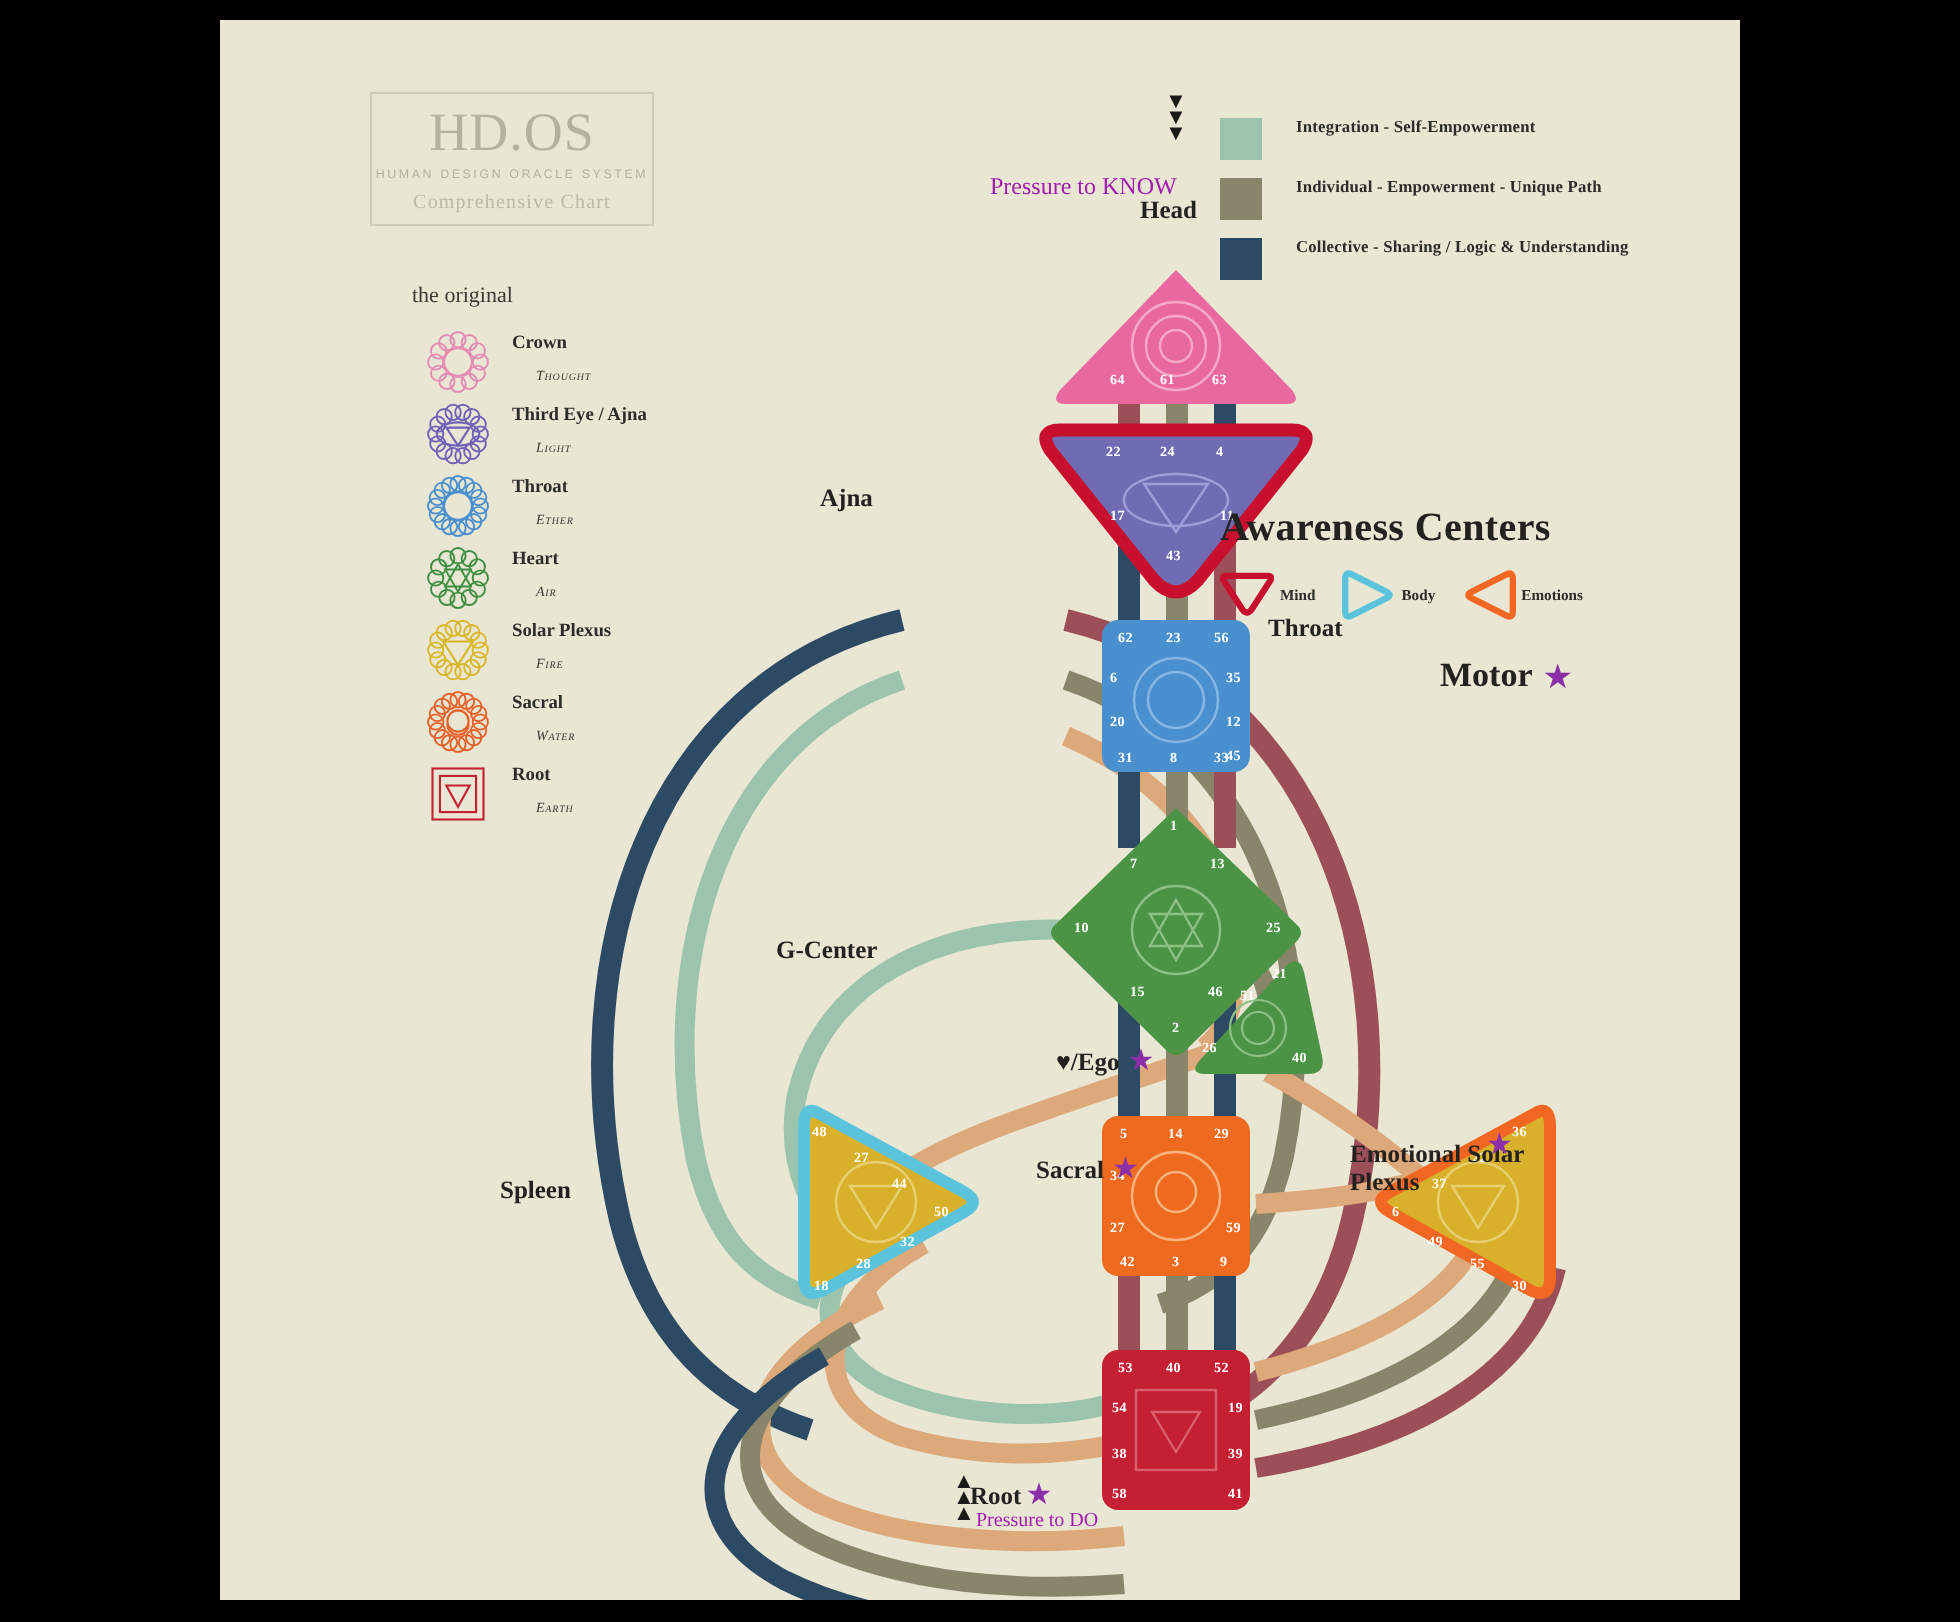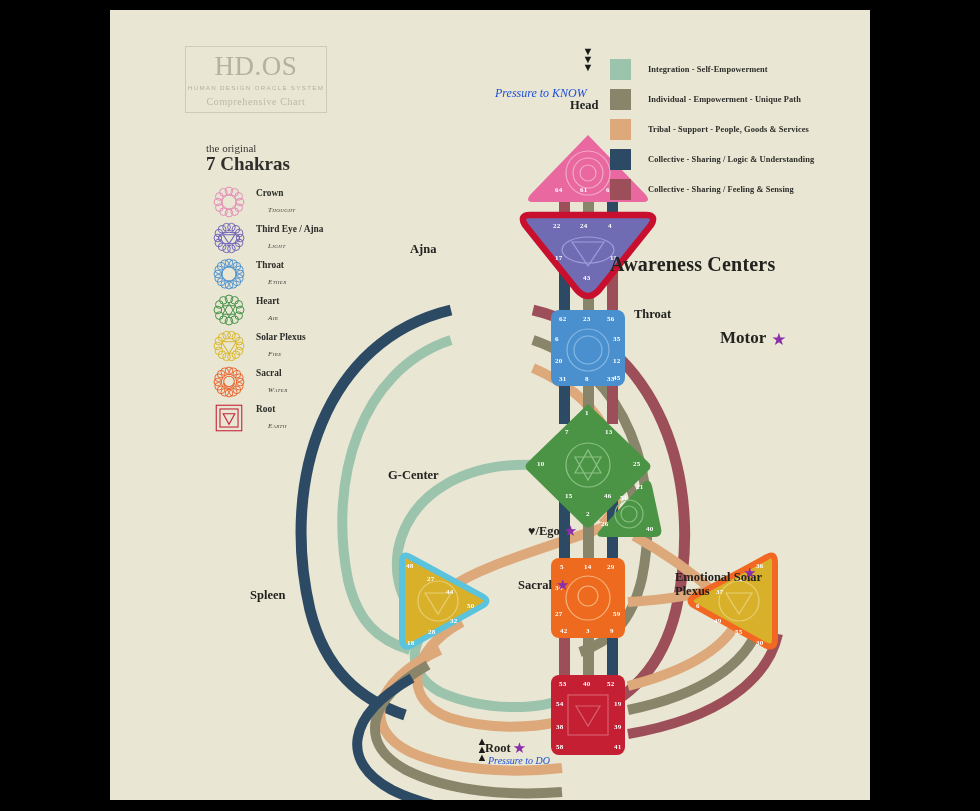--- a/index.html
+++ b/index.html
@@ -18,35 +18,35 @@
   #chakhead .sm{font-size:11px;color:#3a3a35;font-style:normal;}
   #chakhead .bg{font-size:19px;font-weight:bold;color:#2f2f2b;margin-top:-1px;}
   .chakrow{display:flex;align-items:center;height:36px;}
   .chakrow .sym{width:46px;height:36px;display:flex;align-items:center;justify-content:center;}
   .chakrow .txt{margin-left:4px;}
   .chakrow .nm{font-size:9.4px;font-weight:bold;color:#2c2c28;line-height:1.15;}
   .chakrow .el{font-size:7px;font-variant:small-caps;letter-spacing:.4px;color:#3a3a35;margin-left:12px;font-style:italic;}
   
   #circ{left:500px;top:40px;width:250px;}
   .h2{font-size:20px;font-weight:bold;color:#22221f;letter-spacing:.2px;}
-  .legrow{display:flex;align-items:center;margin-top:9px;}
+  .legrow{display:flex;align-items:flex-start;margin-top:9px;}
   .sw{width:21px;height:21px;flex:none;}
   .legrow .lbl{font-size:8.4px;font-weight:bold;color:#2c2c28;margin-left:17px;letter-spacing:.1px;}
   #aware{left:500px;top:243px;width:260px;}
   .awrow{display:flex;align-items:center;margin-top:8px;}
   .awitem{display:flex;align-items:center;margin-right:13px;}
   .awitem .al{font-size:7.6px;color:#2c2c28;margin-left:3px;font-weight:bold;}
-  #motor{left:610px;top:318px;display:flex;align-items:flex-end;font-family:Liberation Serif, serif;}
+  #motor{left:610px;top:318px;display:flex;align-items:center;font-family:Liberation Serif, serif;}
   #motor .mt{font-size:17px;font-weight:bold;color:#22221f;}
   
   #graph{left:0;top:0;width:760px;height:790px;}
   .gate{position:absolute;font-size:7px;color:#fff;font-weight:bold;font-family:"Liberation Serif",serif;
         letter-spacing:.2px;}
   .clabel{position:absolute;font-size:12.5px;font-weight:bold;color:#22221f;white-space:nowrap;}
-  .cap{position:absolute;font-style:italic;font-size:12px;color:#1d4ed8;white-space:nowrap;}
+  .cap{position:absolute;font-size:12px;color:#a21caf;white-space:nowrap;}
   .star{color:#8b2fa8;font-size:15px;line-height:1;}
 </style>
 </head>
 <body>
 
 <div id="page">
  <div id="board">
 
   <svg id="graph" class="abs" viewBox="0 0 760 790">
     <defs>
@@ -281,21 +281,20 @@
   <div class="cap" style="left:378px;top:745px;font-size:10px">Pressure to DO</div>
 
   <div id="logo" class="abs">
     <div class="t1">HD.OS</div>
     <div class="t2">HUMAN DESIGN ORACLE SYSTEM</div>
     <div class="t3">Comprehensive Chart</div>
   </div>
 
   <div id="chakhead" class="abs">
     <div class="sm">the original</div>
-    <div class="bg">7 Chakras</div>
     <div style="margin-top:9px" id="chaklist">
           <div class="chakrow">
             <span class="sym">
               <svg width="34" height="34" viewBox="0 0 32 32">
                 <circle cx="26.5" cy="16.0" r="3.6" fill="none" stroke="#e48bb4" stroke-width="0.9"></circle>
                 <circle cx="25.1" cy="21.3" r="3.6" fill="none" stroke="#e48bb4" stroke-width="0.9"></circle>
                 <circle cx="21.3" cy="25.1" r="3.6" fill="none" stroke="#e48bb4" stroke-width="0.9"></circle>
                 <circle cx="16.0" cy="26.5" r="3.6" fill="none" stroke="#e48bb4" stroke-width="0.9"></circle>
                 <circle cx="10.8" cy="25.1" r="3.6" fill="none" stroke="#e48bb4" stroke-width="0.9"></circle>
                 <circle cx="6.9" cy="21.3" r="3.6" fill="none" stroke="#e48bb4" stroke-width="0.9"></circle>
@@ -441,36 +440,54 @@
     <div style="margin-top:7px" id="circlist">
           <div class="legrow">
             <span class="sw" style="background:#9cc4ad"></span>
             <span class="lbl">Integration - Self-Empowerment</span>
           </div>
           <div class="legrow">
             <span class="sw" style="background:#89856a"></span>
             <span class="lbl">Individual - Empowerment - Unique Path</span>
           </div>
           <div class="legrow">
-            <span class="sw" style="background:#dda87a"></span>
-            <span class="lbl">Tribal - Support - People, Goods &amp; Services</span>
-          </div>
-          <div class="legrow">
             <span class="sw" style="background:#2c4a63"></span>
             <span class="lbl">Collective - Sharing / Logic &amp; Understanding</span>
           </div>
-          <div class="legrow">
-            <span class="sw" style="background:#9d4f59"></span>
-            <span class="lbl">Collective - Sharing / Feeling &amp; Sensing</span>
-          </div>
         </div>
   </div>
 
   <div id="aware" class="abs">
     <div class="h2">Awareness Centers</div>
+    <div class="awrow" id="awlist">
+          <div class="awitem">
+            <svg width="27" height="27" viewBox="0 0 34 34">
+              <g fill="none" stroke="#c8102e" stroke-width="4" stroke-linejoin="round">
+                <path d="M4,5 L30,5 Q34,5 31,9 L20,26 Q17,30 14,26 L3,9 Q0,5 4,5 Z"></path>
+              </g>
+            </svg>
+            <span class="al">Mind</span>
+          </div>
+          <div class="awitem">
+            <svg width="27" height="27" viewBox="0 0 34 34">
+              <g fill="none" stroke="#5bc4dc" stroke-width="4" stroke-linejoin="round">
+                <path d="M6,4 Q2,2 2,7 L2,27 Q2,32 6,30 L28,19 Q32,17 28,15 Z"></path>
+              </g>
+            </svg>
+            <span class="al">Body</span>
+          </div>
+          <div class="awitem">
+            <svg width="27" height="27" viewBox="0 0 34 34">
+              <g fill="none" stroke="#f26722" stroke-width="4" stroke-linejoin="round">
+                <path d="M28,4 Q32,2 32,7 L32,27 Q32,32 28,30 L6,19 Q2,17 6,15 Z"></path>
+              </g>
+            </svg>
+            <span class="al">Emotions</span>
+          </div>
+        </div>
   </div>
   <div id="motor" class="abs">
     <span class="mt">Motor</span>
     <span class="star" style="margin-left:5px;font-size:17px">★</span>
   </div>
 
  </div>
 </div>
 
 </body></html>

